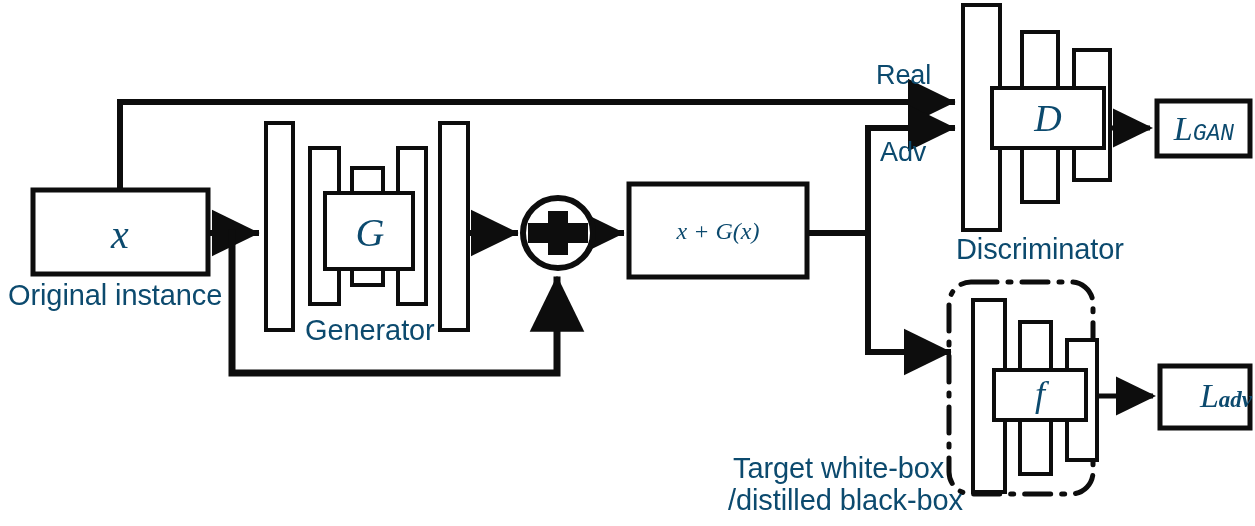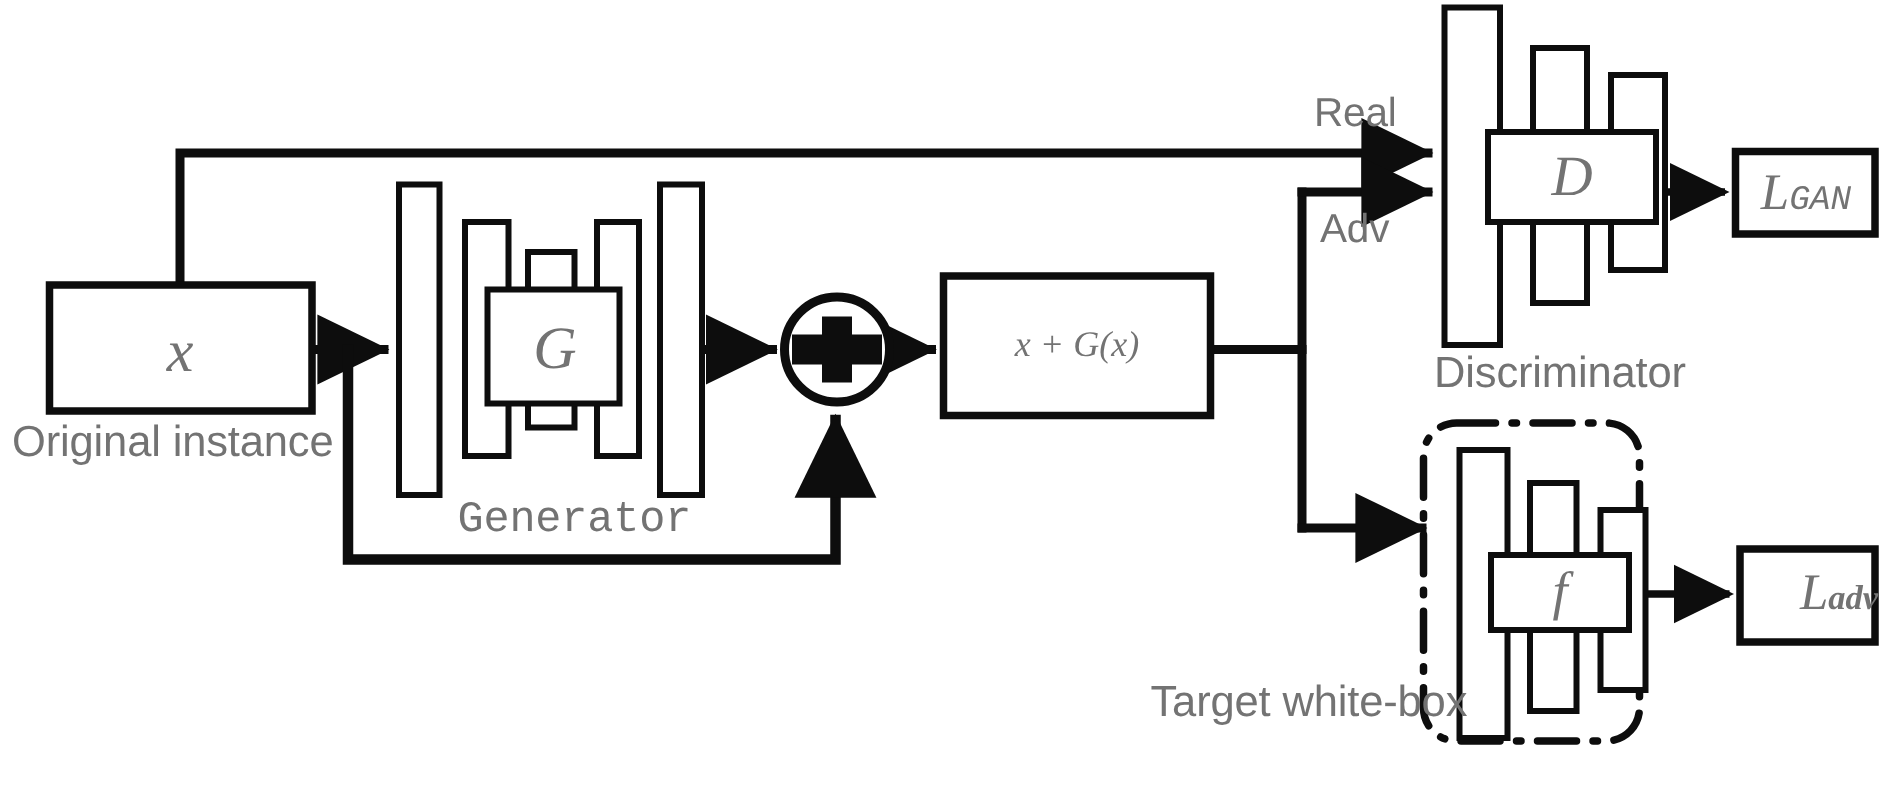--- a/index.html
+++ b/index.html
@@ -3,21 +3,21 @@
 <meta charset="utf-8">
 <style>
   html,body{margin:0;padding:0;background:#ffffff;}
   body{width:1255px;height:526px;overflow:hidden;
        font-family:"Liberation Sans", sans-serif;}
   #stage{position:relative;width:1255px;height:526px;background:#fff;}
   svg#diagram{position:absolute;left:0;top:0;width:1255px;height:526px;}
   .stroke{fill:none;stroke:#0d0d0d;}
   .boxfill{fill:#ffffff;stroke:#0d0d0d;}
   .solidfill{fill:#0d0d0d;stroke:none;}
-  .lbl{position:absolute;color:#737373;white-space:nowrap;}
+  .lbl{position:absolute;color:#0c4a6e;white-space:nowrap;}
   .sans{font-family:"Liberation Sans", sans-serif;font-size:29px;letter-spacing:-0.1px;}
   .mathserif{font-family:"Liberation Serif", serif;font-style:italic;}
   .cal{font-family:"Liberation Serif", serif;font-style:italic;}
   .ctr{transform:translate(-50%,-50%);}
 </style>
 </head>
 <body>
 
 <div id="stage">
 
@@ -113,38 +113,39 @@
       <rect class="boxfill" stroke-width="5" x="1160" y="366" width="90" height="62"></rect>
     </g>
   </svg>
 
   <div class="lbl ctr mathserif" style="left:120px;top:234px;font-size:40px;">x</div>
 
   <div class="lbl sans" style="left:8px;top:279px;text-align:center;">Original instance</div>
 
   <div class="lbl ctr cal" style="left:370px;top:232px;font-size:40px;">G</div>
 
-  <div class="lbl sans" style="left:305px;top:330px;font-family:Liberation Mono, monospace;">Generator</div>
+  <div class="lbl sans" style="left:305px;top:314px;">Generator</div>
 
   <div class="lbl ctr mathserif" style="left:718px;top:231px;font-size:24px;white-space:nowrap;">
     <span>x + </span><span class="cal">G</span><span>(x)</span>
   </div>
 
 
   <div class="lbl sans" style="left:876px;top:60px;font-size:27px;">Real</div>
 
   <div class="lbl sans" style="left:880px;top:137px;font-size:27px;">Adv</div>
 
   <div class="lbl ctr cal" style="left:1048px;top:118px;font-size:38px;">D</div>
 
   <div class="lbl sans" style="left:956px;top:233px;">Discriminator</div>
 
   <div class="lbl ctr mathserif" style="left:1040px;top:394px;font-size:36px;">f</div>
 
-  <div class="lbl sans" style="left:767px;top:452px;text-align:center;">Target white-box</div>
+  <div class="lbl sans" style="left:733px;top:452px;text-align:center;">Target white-box</div>
+  <div class="lbl sans" style="left:728px;top:484px;">/distilled black-box</div>
 
   <div class="lbl ctr" style="left:1204px;top:129px;white-space:nowrap;">
     <span class="cal" style="font-size:34px;">L</span><span class="mathserif" style="font-size:23px;font-family:Liberation Mono, monospace;">GAN</span>
   </div>
 
   <div class="lbl ctr" style="left:1226px;top:396px;white-space:nowrap;">
     <span class="cal" style="font-size:34px;">L</span><span class="mathserif" style="font-size:23px;font-weight:bold;">adv</span>
   </div>
 
 </div>

